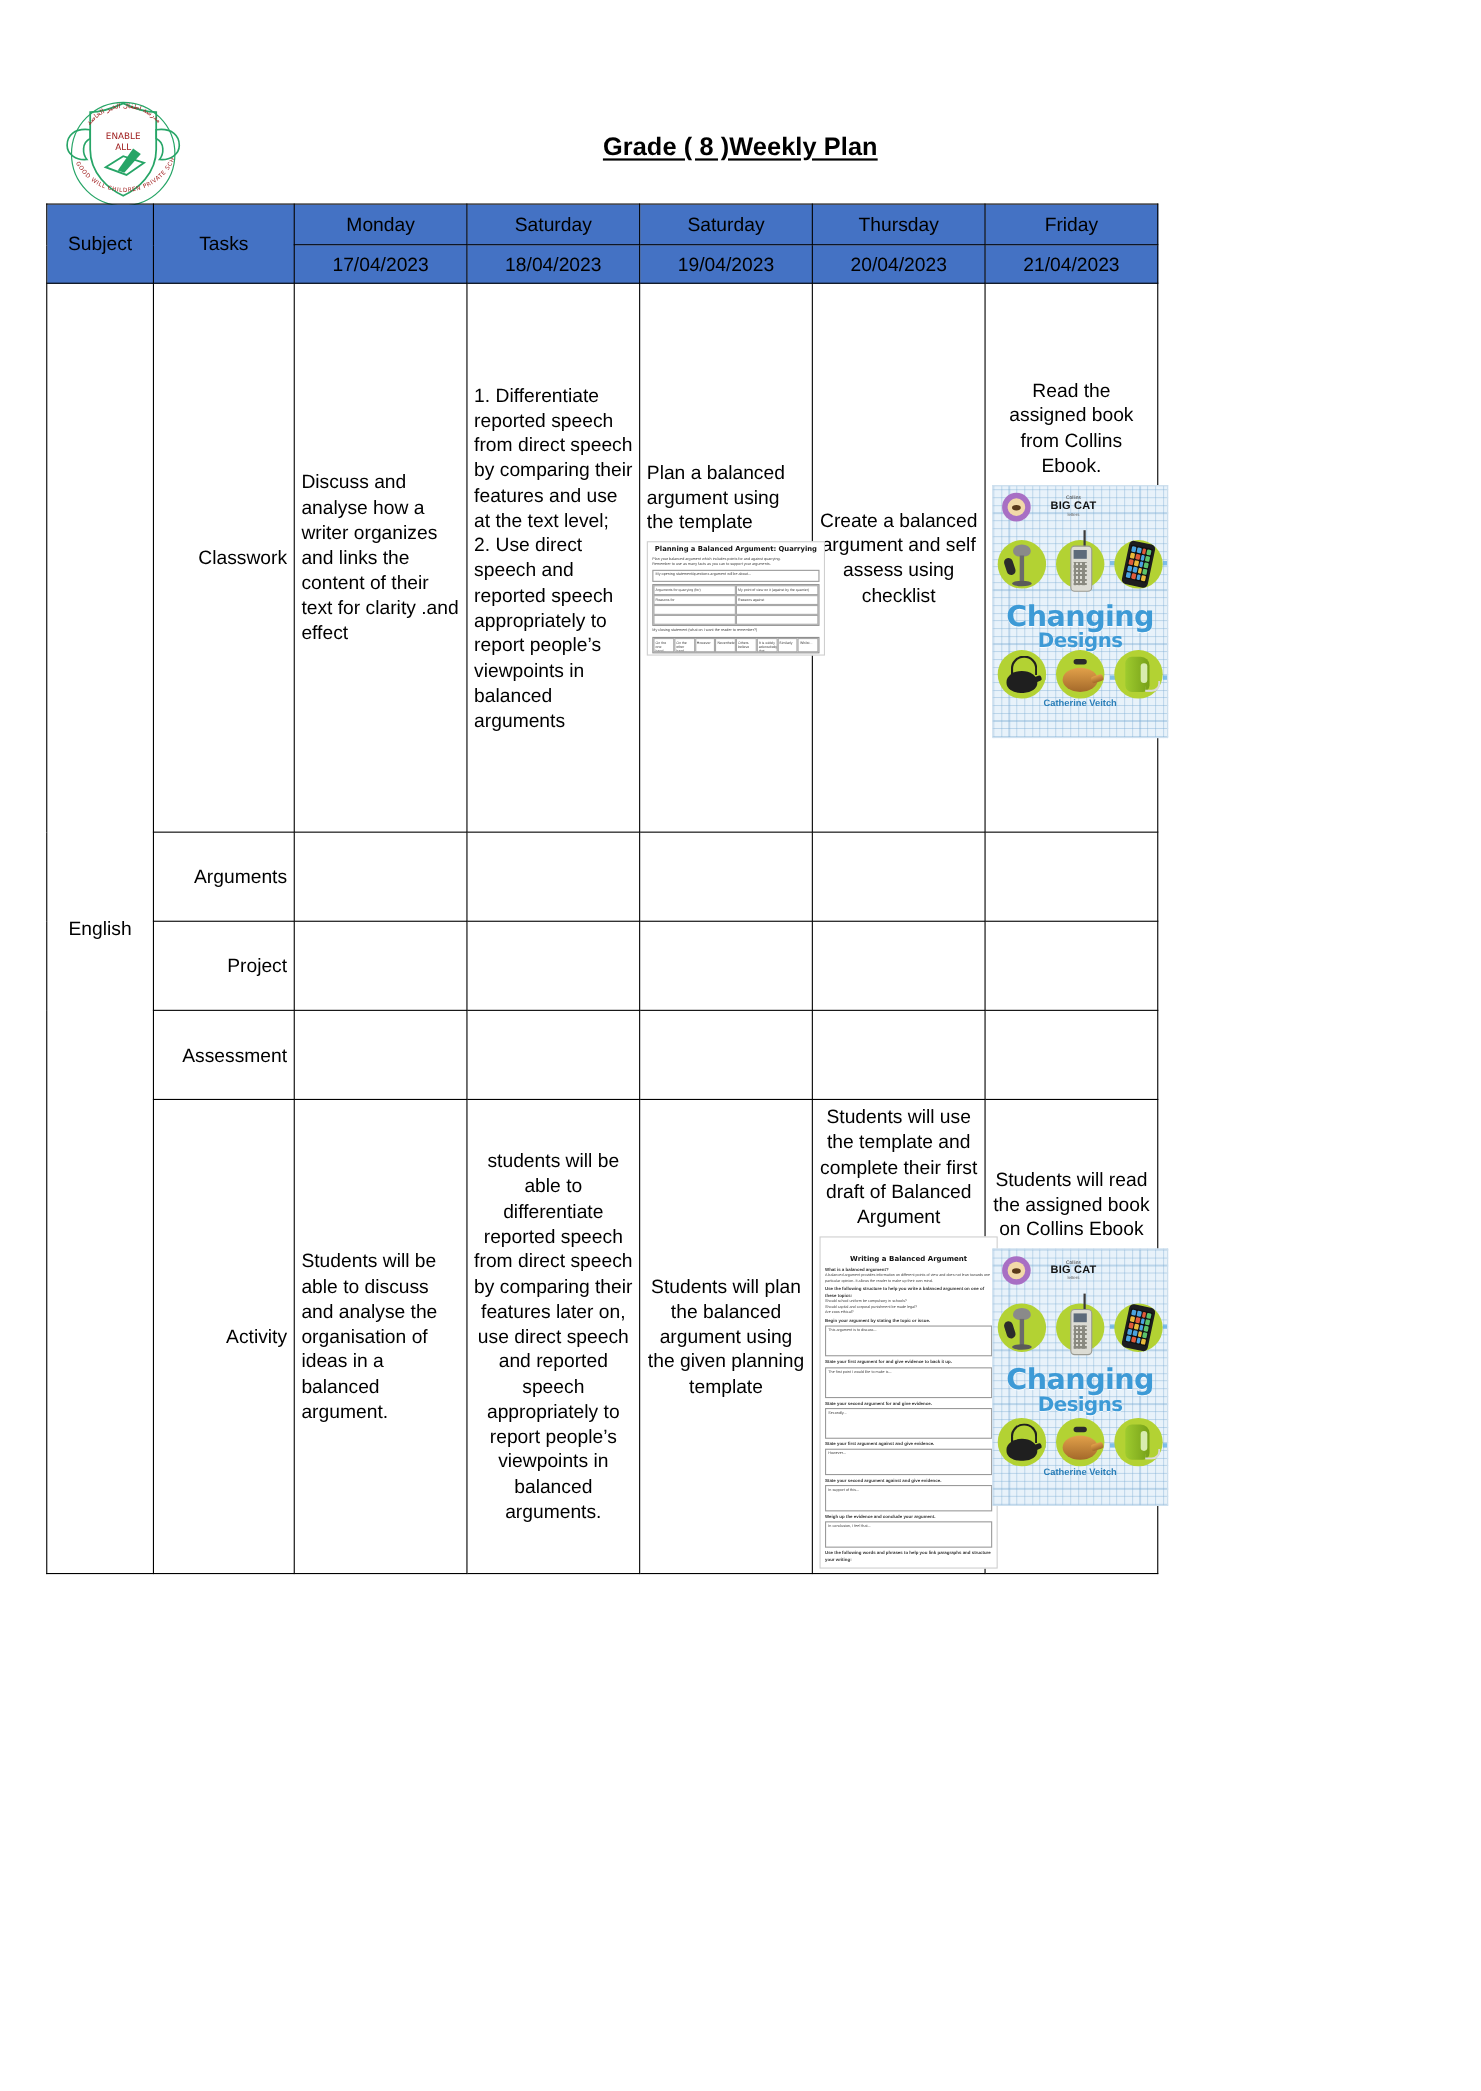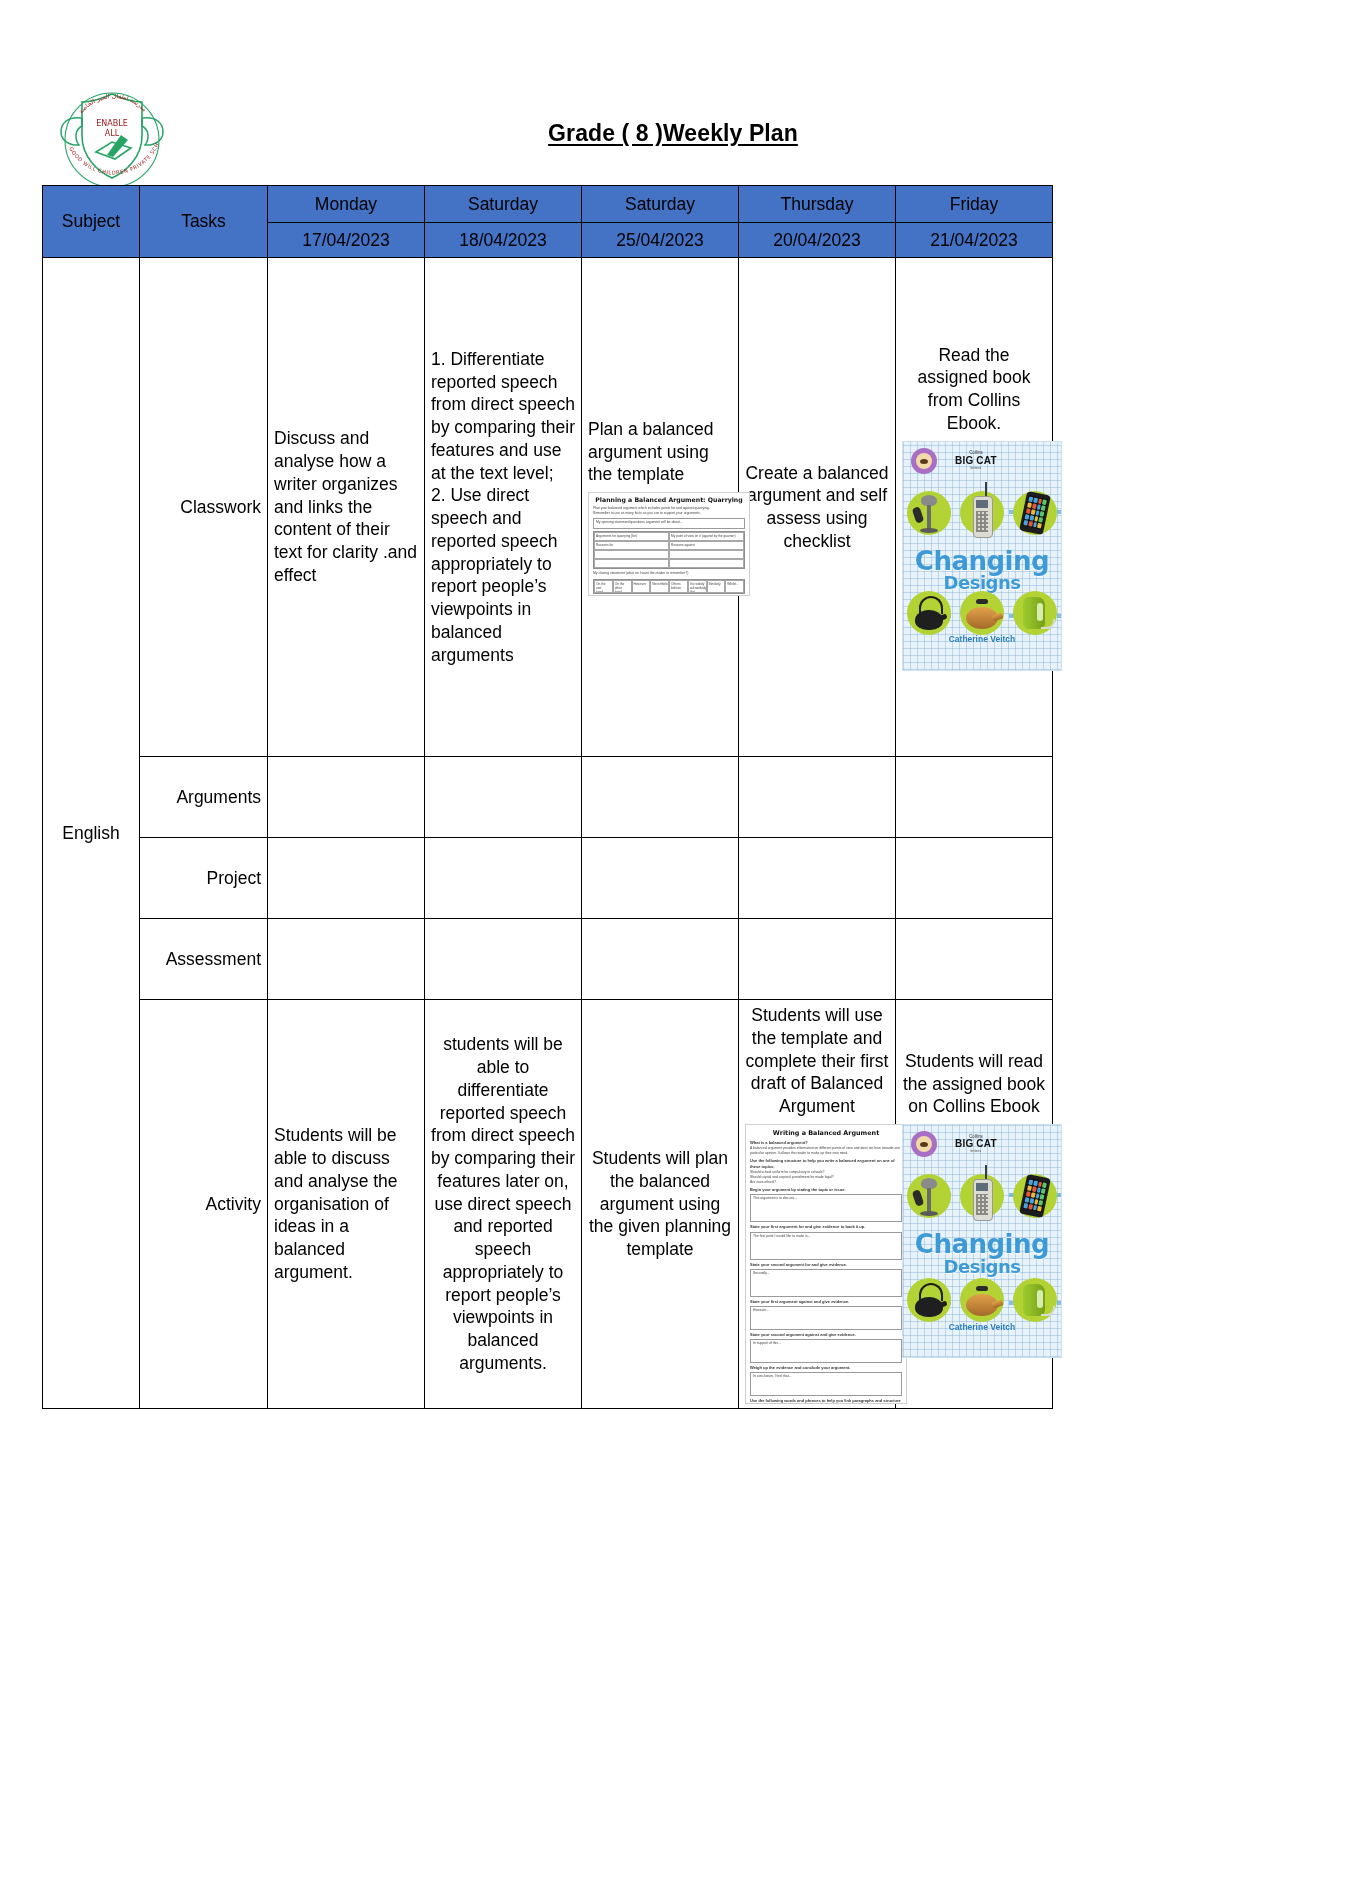--- a/index.html
+++ b/index.html
@@ -217,21 +217,21 @@
   
   .ws {
     background:#ffffff;
     border:1px solid #cfcfcf;
     margin: 6px auto 0;
     position: relative;
     overflow: hidden;
     text-align:left;
   }
   .ws-plan { width: 152px; height: 96px; padding: 3px 4px; }
-  .ws-write { width: 152px; height: 270px; padding: 4px 4px; }
+  .ws-write { width: 152px; height: 270px; padding: 15px 4px; }
 
   .ws-h {
     text-align:center; font-weight:bold; color:#111;
     font-family:"DejaVu Sans", sans-serif;
   }
   .ws-plan .ws-h { font-size:6.2px; margin-bottom:2px;}
   .ws-write .ws-h { font-size:6.4px; margin-bottom:3px;}
 
   .ws-box { border:1px solid #9a9a9a; margin:2px 0; }
   .ws-grid { display:grid; border:1px solid #8f8f8f; }
@@ -298,21 +298,21 @@
         <td class="hdr">Monday</td>
         <td class="hdr">Saturday</td>
         <td class="hdr">Saturday</td>
         <td class="hdr">Thursday</td>
         <td class="hdr">Friday</td>
       </tr>
 
       <tr>
         <td class="hdr hdr-date">17/04/2023</td>
         <td class="hdr hdr-date">18/04/2023</td>
-        <td class="hdr hdr-date">25/04/2023</td>
+        <td class="hdr hdr-date">19/04/2023</td>
         <td class="hdr hdr-date">20/04/2023</td>
         <td class="hdr hdr-date">21/04/2023</td>
       </tr>
 
       <tr class="classwork-row">
         <td rowspan="5" class="subject-cell">English</td>
         <td class="tasks-cell bold">Classwork</td>
 
         <td class="cw-mon">Discuss and analyse how a writer organizes and links the content of their text for clarity .and effect</td>
 

